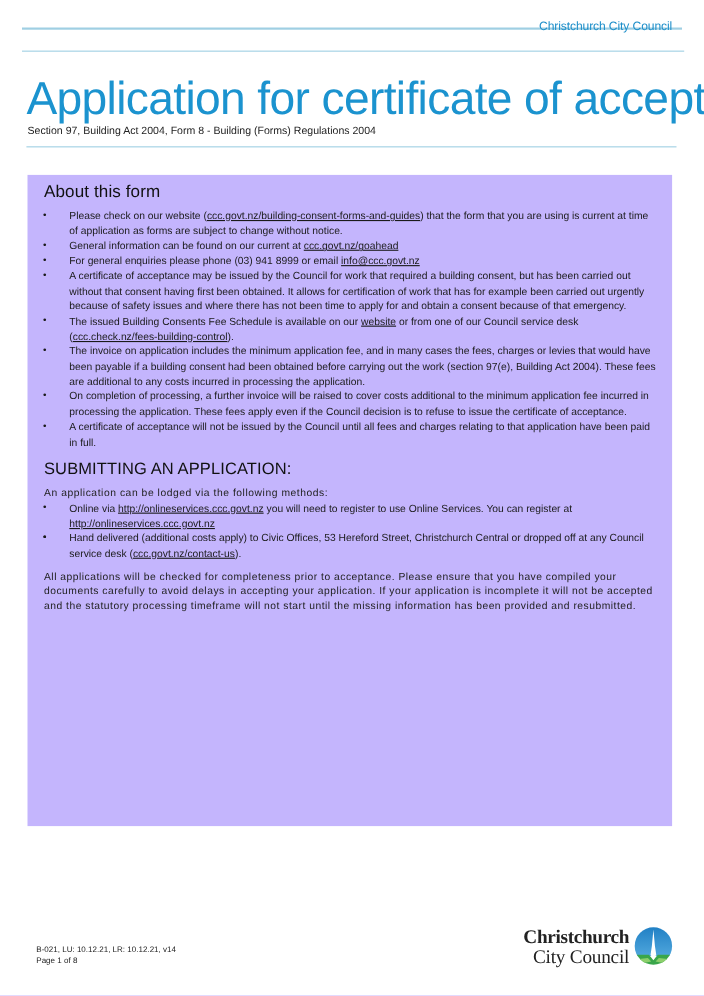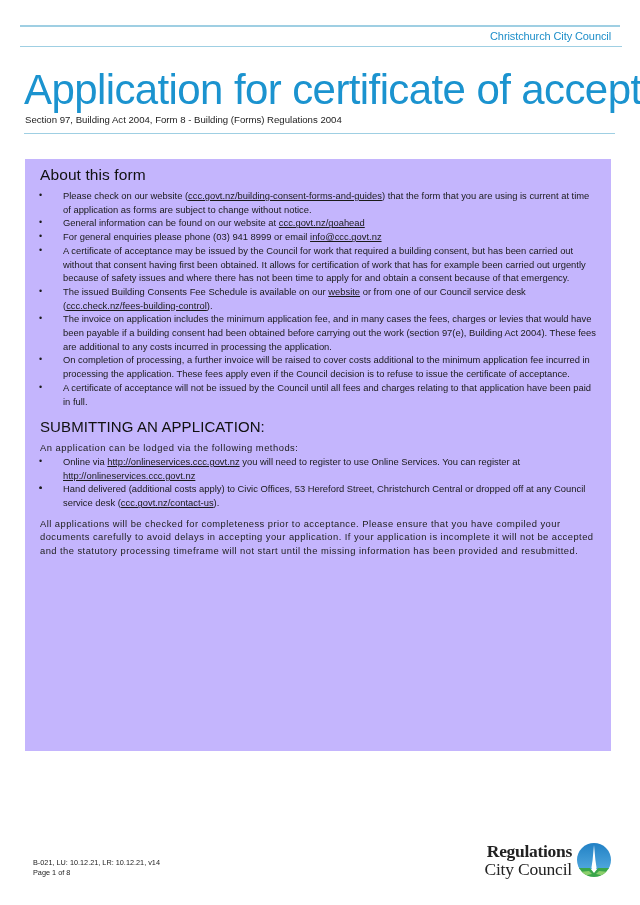--- a/index.html
+++ b/index.html
@@ -5,21 +5,21 @@
   html, body { margin: 0; padding: 0; }
   body {
     width: 640px; height: 905px; position: relative; overflow: hidden;
     background: #ffffff; font-family: "Liberation Sans", sans-serif; color: #1f1f1f;
   }
   .rule { position: absolute; left: 20px; width: 600px; background: #9fcfe3; }
   #rule-top { top: 25px; height: 2px; }
   #rule-mid { top: 46px; height: 1px; left: 20px; width: 602px; }
   #rule-sub { top: 133px; height: 1px; left: 24px; width: 591px; }
   .brand {
-    position: absolute; top: 30px; right: 29px; font-size: 11px; color: #1d8ec9; letter-spacing: -0.1px;
+    position: absolute; top: 18px; right: 29px; font-size: 11px; color: #1d8ec9; letter-spacing: -0.1px;
   }
   .title {
     position: absolute; top: 66px; left: 24px; margin: 0; font-weight: normal;
     font-size: 42px; letter-spacing: -0.6px; color: #1b93cf; white-space: nowrap;
   }
   .subtitle {
     position: absolute; top: 114px; left: 25px; font-size: 9.6px; color: #222; white-space: nowrap; text-align: center;
   }
   .box {
     position: absolute; left: 25px; top: 159px; width: 586px; height: 592px; background: #c4b5fd;
@@ -59,21 +59,21 @@
 <div class="box">
 
   <h2 class="sec-title h1">About this form</h2>
   <ul>
     <li>
       <span class="bullet">•</span>
       <span>Please check on our website (</span><a>ccc.govt.nz/building-consent-forms-and-guides</a><span>) that the form that you are using is current at time of application as forms are subject to change without notice.</span>
     </li>
     <li>
       <span class="bullet">•</span>
-      <span>General information can be found on our website at </span><a>ccc.govt.nz/goahead</a>
+      <span>General information can be found on our current at </span><a>ccc.govt.nz/goahead</a>
     </li>
     <li>
       <span class="bullet">•</span>
       <span>For general enquiries please phone (03) 941 8999 or email </span><a>info@ccc.govt.nz</a>
     </li>
     <li>
       <span class="bullet">•</span>
       <span>A certificate of acceptance may be issued by the Council for work that required a building consent, but has been carried out without that consent having first been obtained. It allows for certification of work that has for example been carried out urgently because of safety issues and where there has not been time to apply for and obtain a consent because of that emergency.</span>
     </li>
   </ul>
@@ -114,21 +114,21 @@
   </ul>
   <div class="closing">All applications will be checked for completeness prior to acceptance. Please ensure that you have compiled your documents carefully to avoid delays in accepting your application. If your application is incomplete it will not be accepted and the statutory processing timeframe will not start until the missing information has been provided and resubmitted.</div>
 </div>
 
 <div class="footer-meta">
   <div>B-021, LU: 10.12.21, LR: 10.12.21, v14</div>
   <div>Page 1 of 8</div>
 </div>
 
 <div class="logo">
-  <div class="logo-text logo-line1">Regulations</div>
+  <div class="logo-text logo-line1">Christchurch</div>
   <div class="logo-text logo-line2">City Council</div>
   <svg class="logo-mark" viewBox="0 0 36 38">
     <defs>
       <linearGradient id="sky" x1="0" y1="0" x2="0" y2="1">
         <stop offset="0" stop-color="#1f7fc4"></stop>
         <stop offset="1" stop-color="#4fa6dc"></stop>
       </linearGradient>
       <clipPath id="circ">
           <circle cx="18" cy="18" r="17"></circle>
         </clipPath>

